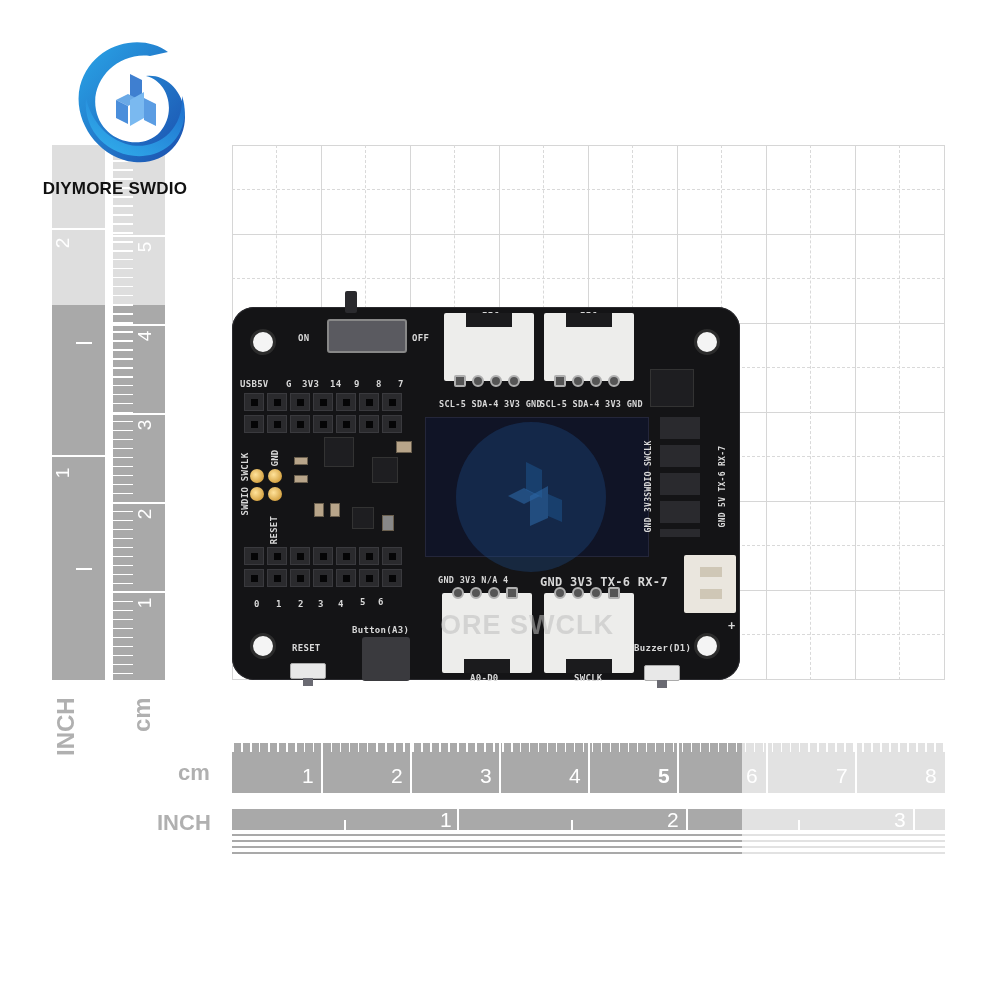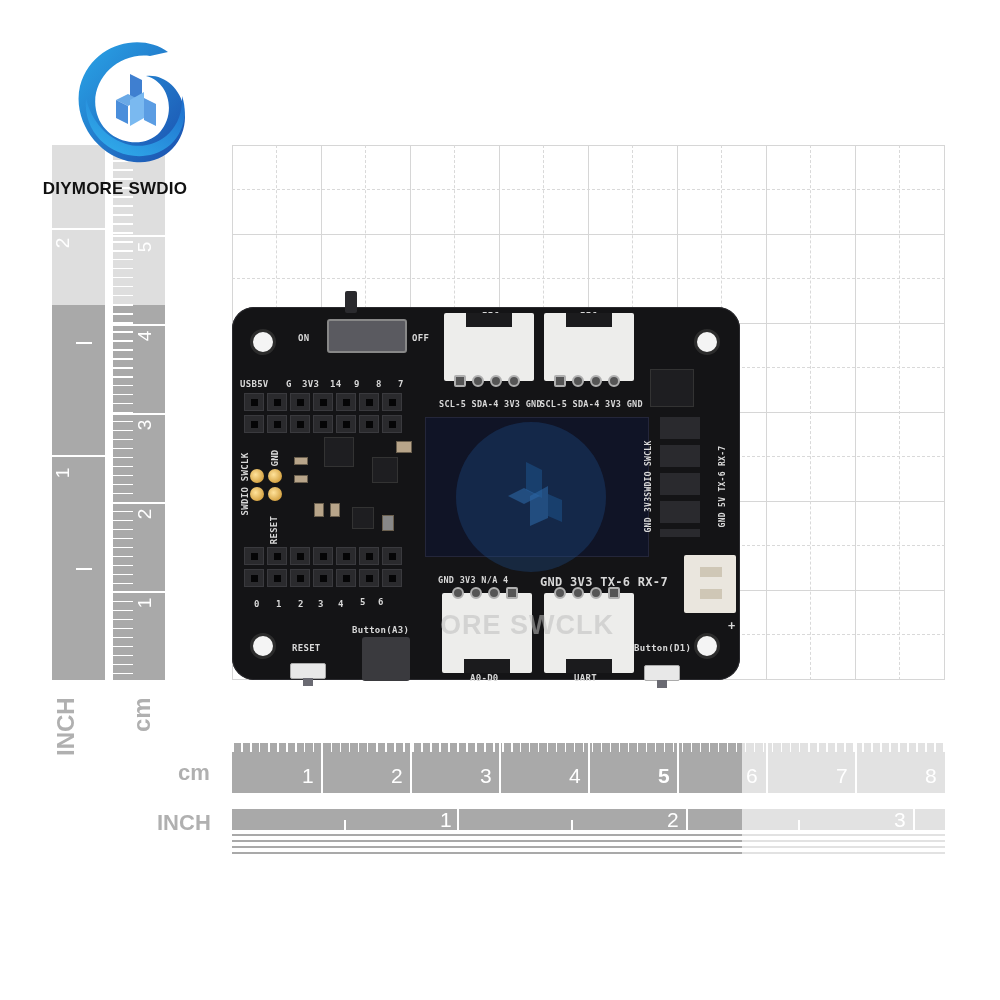--- a/index.html
+++ b/index.html
@@ -284,23 +284,23 @@
   <span class="silk" style="left:238px;top:366px">A0-D0</span>
 
   <span class="silk" style="left:308px;top:268px;font-size:12px">GND 3V3 TX-6 RX-7</span>
   <div class="grove" style="left:312px;top:286px;height:80px">
     <div class="grove-pin" style="left:10px;top:-6px"></div>
     <div class="grove-pin" style="left:28px;top:-6px"></div>
     <div class="grove-pin" style="left:46px;top:-6px"></div>
     <div class="grove-pin" style="left:64px;top:-6px;border-radius:2px"></div>
     <div class="notch" style="bottom:0"></div>
   </div>
-  <span class="silk" style="left:342px;top:366px">UART</span>
-
-  <span class="silk" style="left:402px;top:336px">Button(D1)</span>
+  <span class="silk" style="left:342px;top:366px">SWCLK</span>
+
+  <span class="silk" style="left:402px;top:336px">Buzzer(D1)</span>
   <div class="tact" style="left:412px;top:358px">
       <div class="stem"></div>
     </div>
 </div>
 
 <div class="watermark">ORE SWCLK</div>
 
 <div class="h-unit" style="left:178px;top:760px">cm</div>
 <div>
   <div class="hruler" style="left:232px;width:510px"></div>

